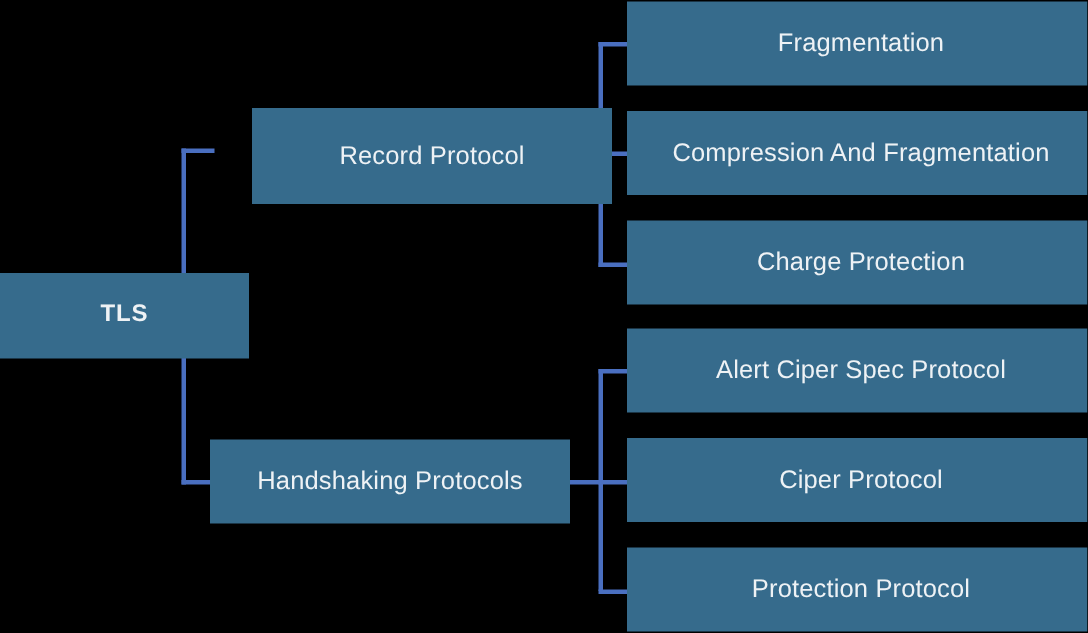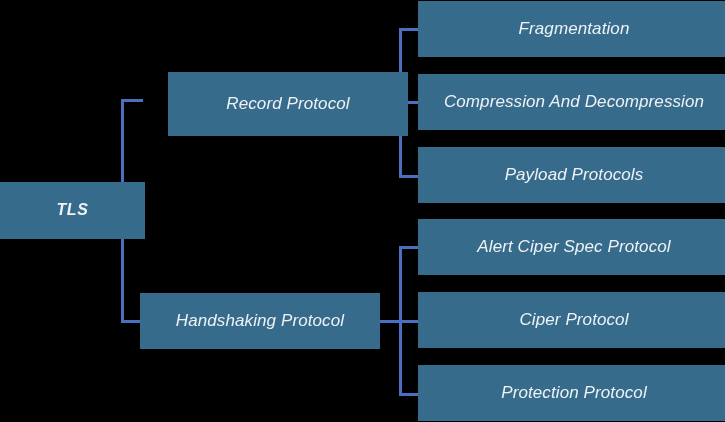--- a/index.html
+++ b/index.html
@@ -32,21 +32,20 @@
     overflow: hidden;
   }
   .node.root {
     font-weight: bold;
     font-size: 16px;
     letter-spacing: 0.6px;
   }
   .node .label {
     display: block;
     padding: 0 6px;
-    font-style: italic;
   }
   .connector {
     position: absolute;
     background: #4a6fc0;
   }
   .connector.v { width: 3px; }
   .connector.h { height: 3px; }
 </style>
 </head>
 <body>
@@ -63,42 +62,42 @@
   <div class="connector h" style="left:399px; top:28px; width:21px;"></div>
   <div class="connector h" style="left:399px; top:101px; width:21px;"></div>
   <div class="connector h" style="left:399px; top:175px; width:21px;"></div>
 
   <div class="connector h" style="left:379px; top:320px; width:22px;"></div>
   <div class="connector v" style="left:399px; top:246px; height:148px;"></div>
   <div class="connector h" style="left:399px; top:246px; width:21px;"></div>
   <div class="connector h" style="left:399px; top:320px; width:21px;"></div>
   <div class="connector h" style="left:399px; top:393px; width:21px;"></div>
 
-  <div class="node root" style="left:0px; top:182px; width:145px; height:57px;">
+  <div class="node root" style="left:0px; top:182px; width:166px; height:57px;">
     <span class="label">TLS</span>
   </div>
 
   <div class="node" style="left:140px; top:72px; width:240px; height:64px;margin-left:28px;">
     <span class="label">Record Protocol</span>
   </div>
 
   <div class="node" style="left:140px; top:293px; width:240px; height:56px;">
-    <span class="label">Handshaking Protocol</span>
+    <span class="label">Handshaking Protocols</span>
   </div>
 
   <div class="node" style="left:418px; top:1px; width:312px; height:56px;">
     <span class="label">Fragmentation</span>
   </div>
 
   <div class="node" style="left:418px; top:74px; width:312px; height:56px;">
-    <span class="label">Compression And Decompression</span>
+    <span class="label">Compression And Fragmentation</span>
   </div>
 
   <div class="node" style="left:418px; top:147px; width:312px; height:56px;">
-    <span class="label">Payload Protocols</span>
+    <span class="label">Charge Protection</span>
   </div>
 
   <div class="node" style="left:418px; top:219px; width:312px; height:56px;">
     <span class="label">Alert Ciper Spec Protocol</span>
   </div>
 
   <div class="node" style="left:418px; top:292px; width:312px; height:56px;">
     <span class="label">Ciper Protocol</span>
   </div>
 

